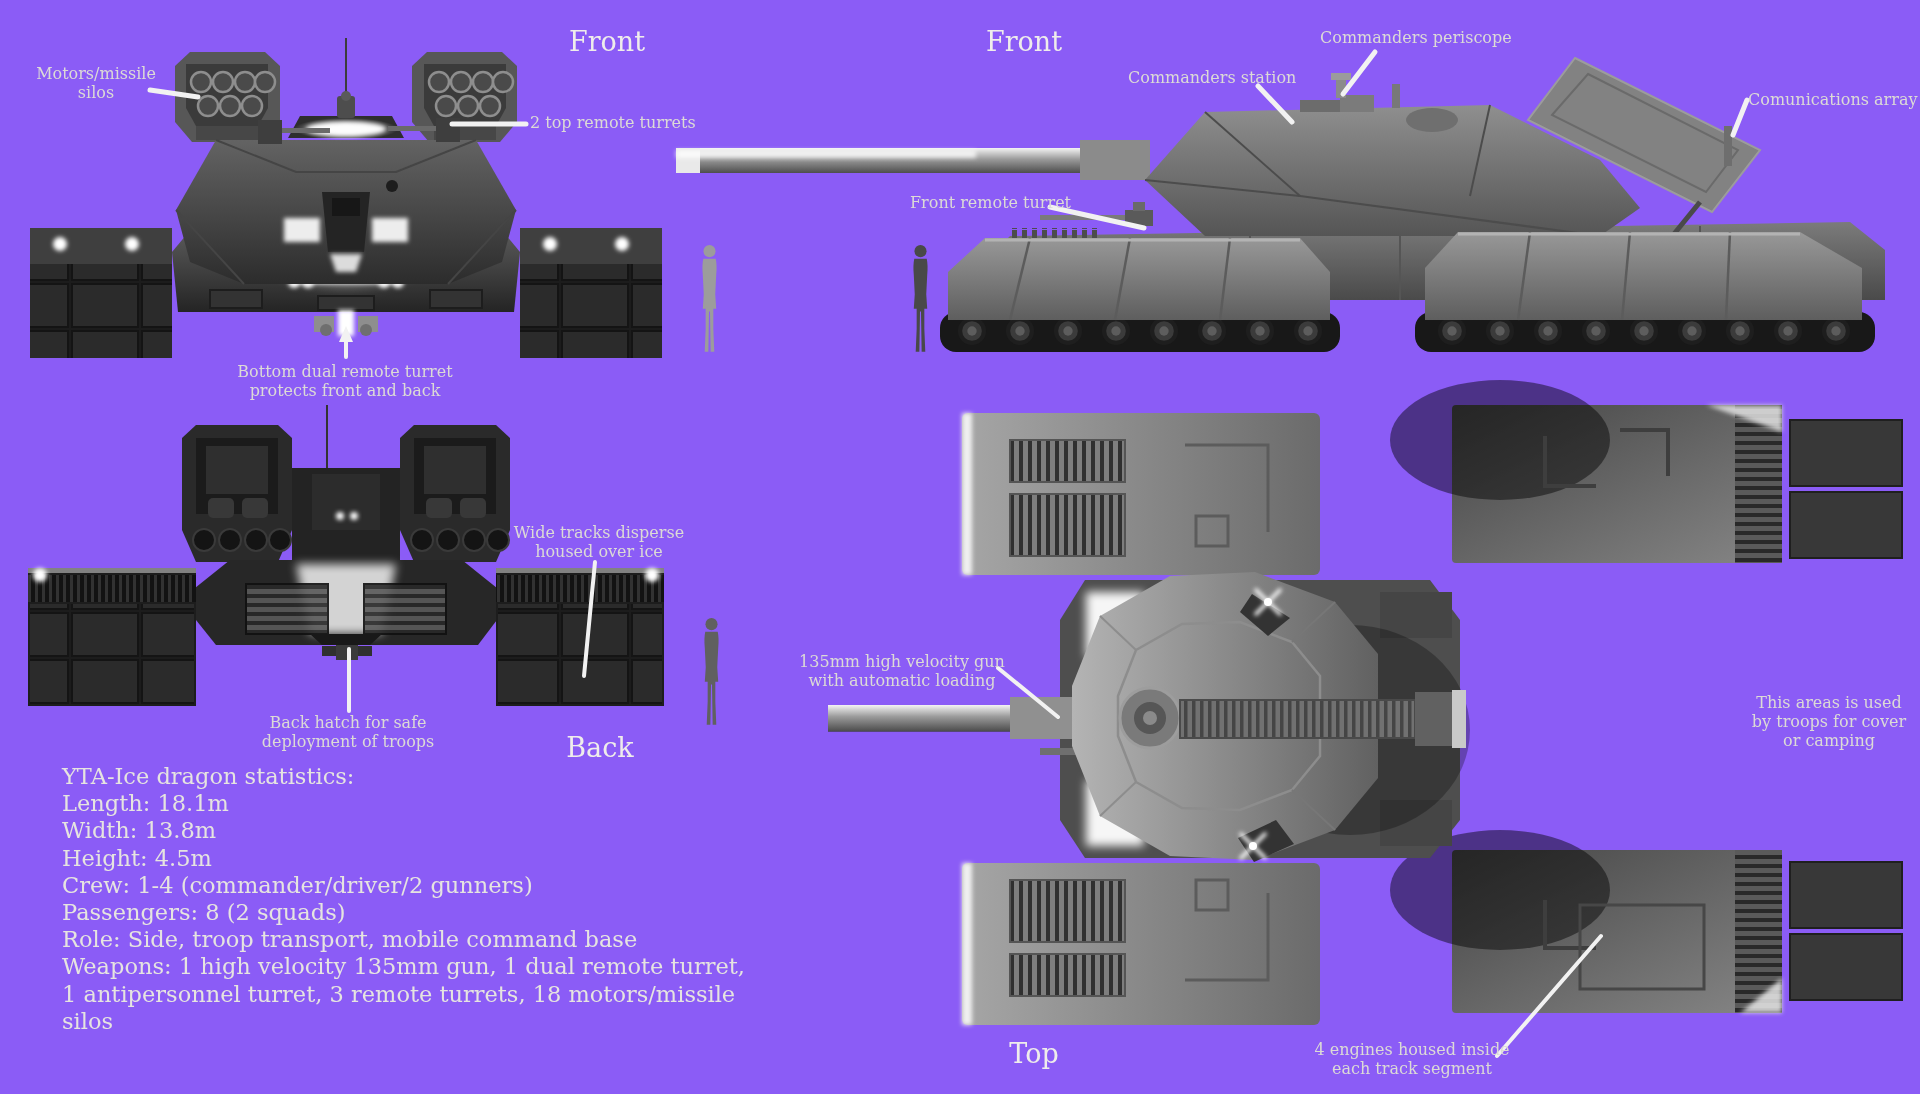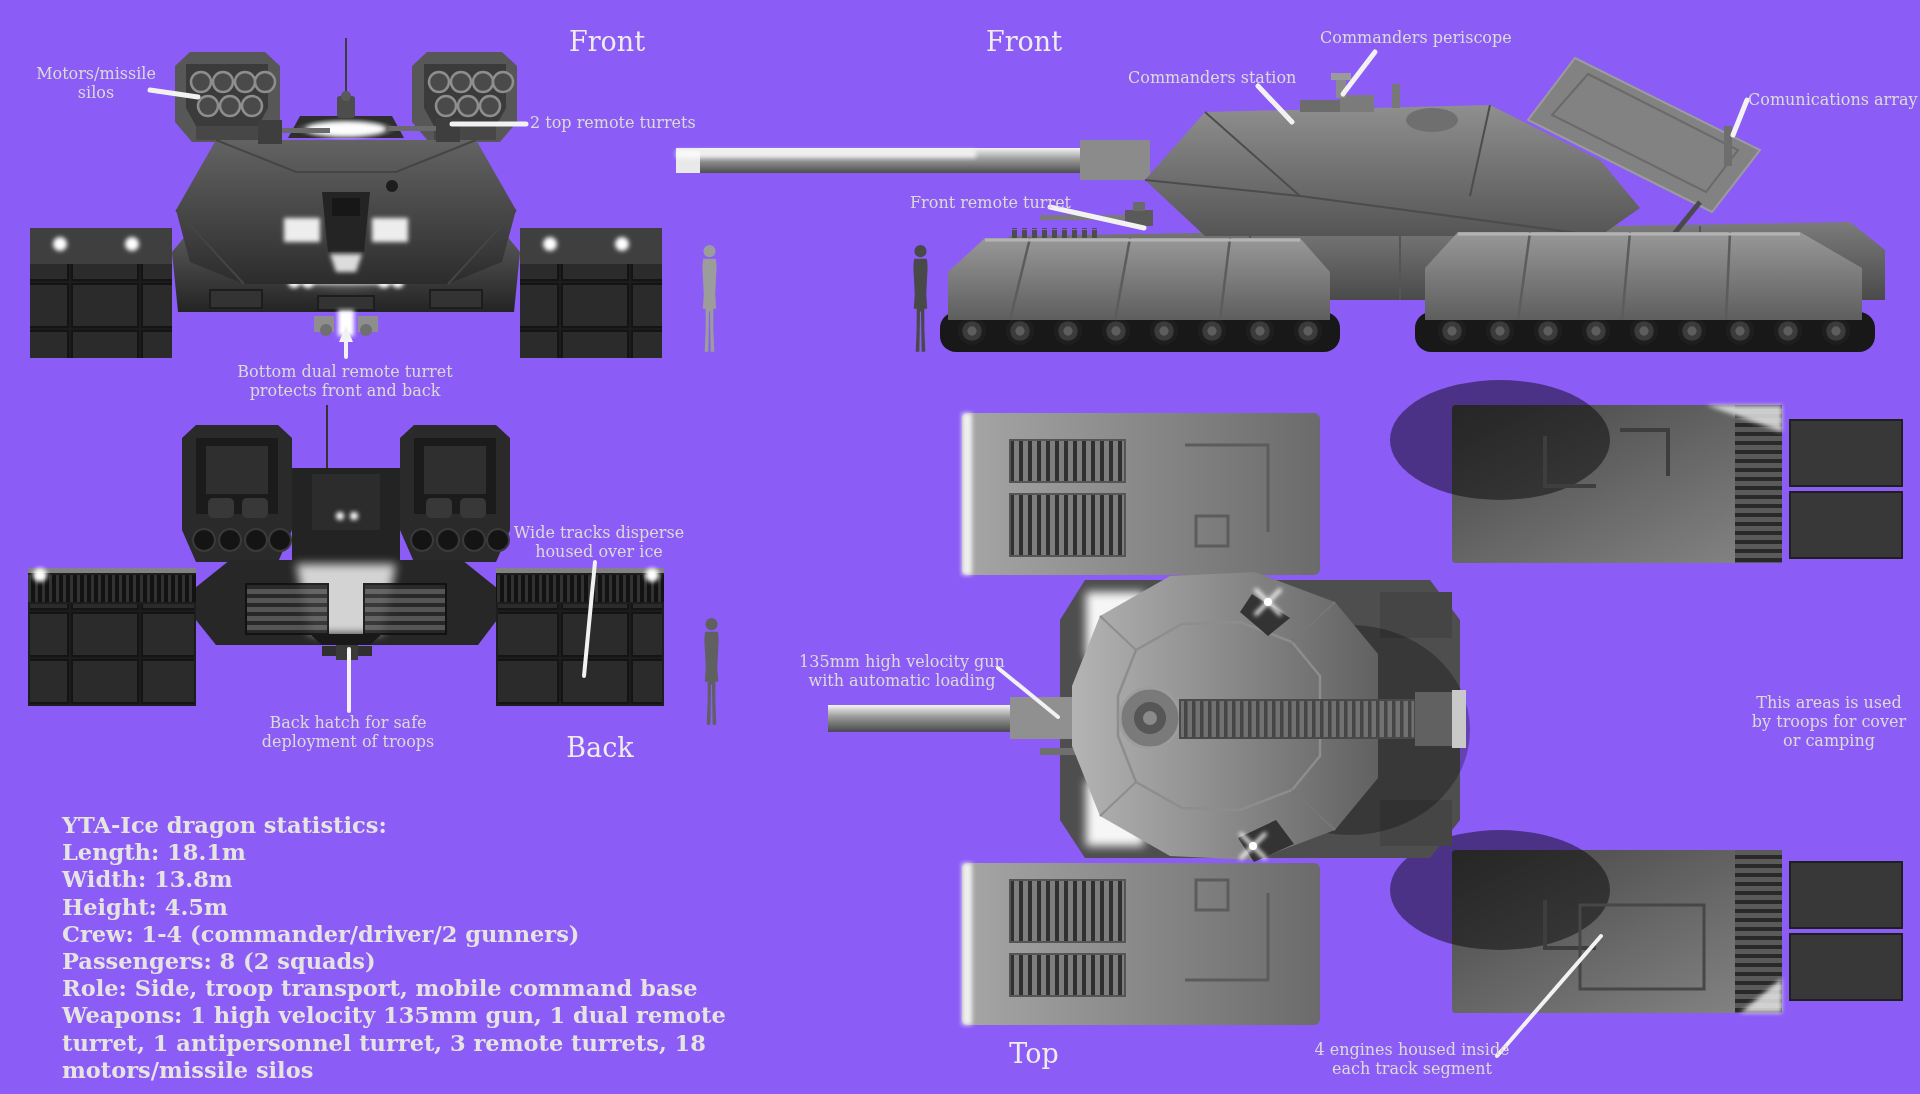--- a/index.html
+++ b/index.html
@@ -2,22 +2,22 @@
 <html><head>
 <meta charset="utf-8">
 <style>
   html,body{margin:0;padding:0;background:#000;}
   #stage{position:relative;width:1920px;height:1094px;background:#8b5cf6;overflow:hidden;
          font-family:"DejaVu Serif","Liberation Serif",serif;}
   svg{position:absolute;left:0;top:0;}
   .lbl{position:absolute;color:#dcdad6;font-size:16px;line-height:1.2;white-space:pre-line;}
   .ctr{text-align:center;}
   .ttl{position:absolute;color:#efedeb;font-size:27px;line-height:1.1;text-align:center;}
-  #stats{position:absolute;left:62px;top:812px;width:688px;color:#e6e4e0;
-         font-size:22.5px;line-height:27.2px;font-weight:bold;}
+  #stats{position:absolute;left:62px;top:763px;width:688px;color:#e6e4e0;
+         font-size:22.5px;line-height:27.2px;}
 </style>
 </head>
 <body>
 
 <div id="stage">
 
 <svg width="1920" height="1094" viewBox="0 0 1920 1094">
   <defs>
     <linearGradient id="gBarrel" x1="0" y1="0" x2="0" y2="1">
       <stop offset="0" stop-color="#f4f4f4"></stop>

